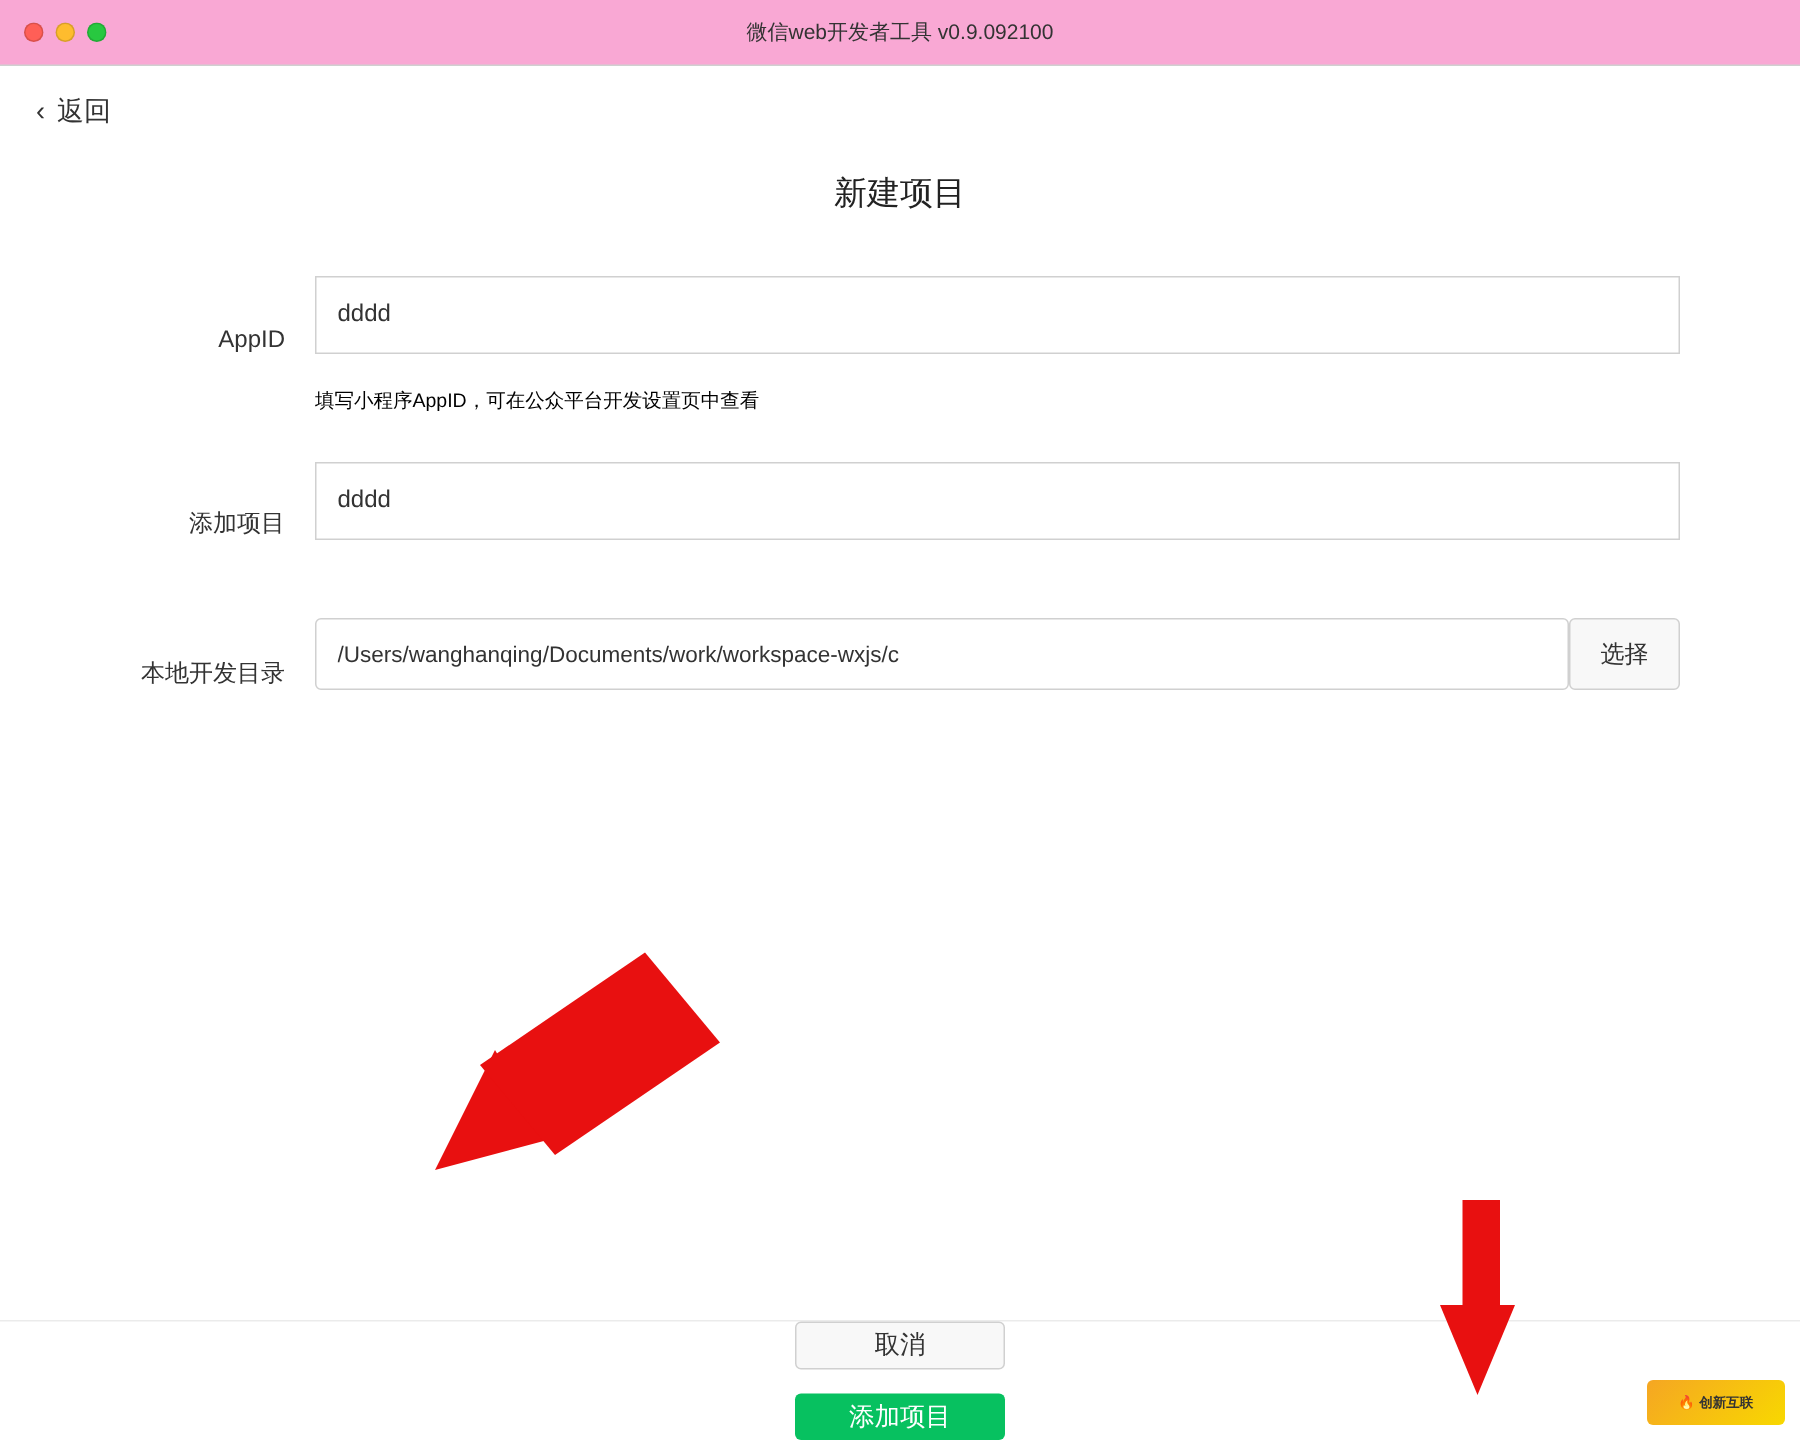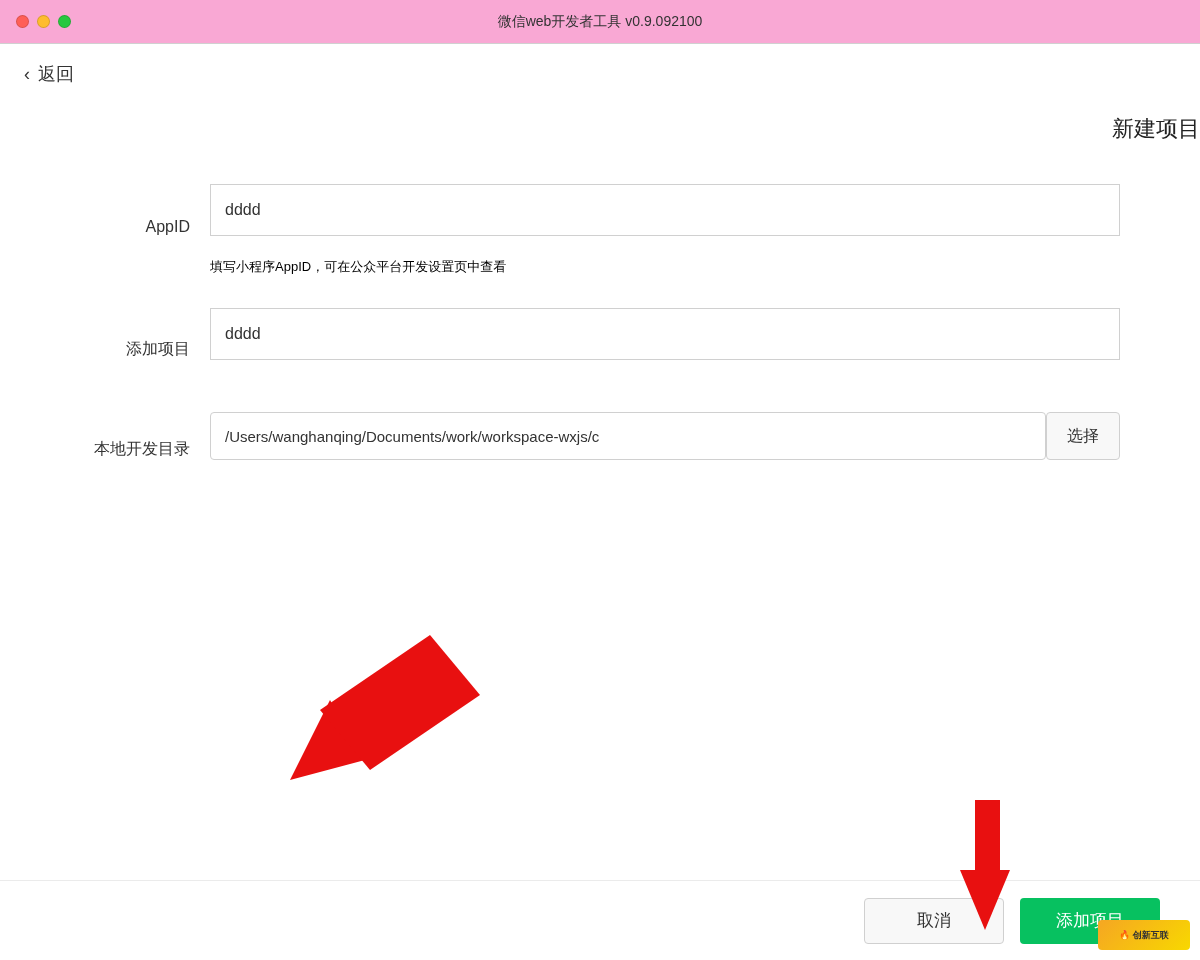--- a/index.html
+++ b/index.html
@@ -75,21 +75,21 @@
       font-weight: 300;
     }
 
     .back-label {
       font-size: 18px;
       color: #333;
       font-weight: 400;
     }
 
     .page-title {
-      text-align: right;
+      text-align: center;
       font-size: 22px;
       font-weight: 500;
       color: #222;
       margin: 10px 0 40px 0;
     }
 
     .form-container {
       padding: 0 80px;
       flex: 1;
     }
@@ -173,20 +173,21 @@
       right: 0;
       left: 0;
       height: 80px;
       display: flex;
       align-items: center;
       justify-content: flex-end;
       padding: 0 40px;
       gap: 16px;
       background: #fff;
       border-top: 1px solid #ebebeb;
+      flex-direction: column;
     }
 
     .cancel-btn {
       height: 46px;
       min-width: 140px;
       padding: 0 30px;
       border: 1px solid #d0d0d0;
       border-radius: 4px;
       background: #f8f8f8;
       font-size: 17px;

